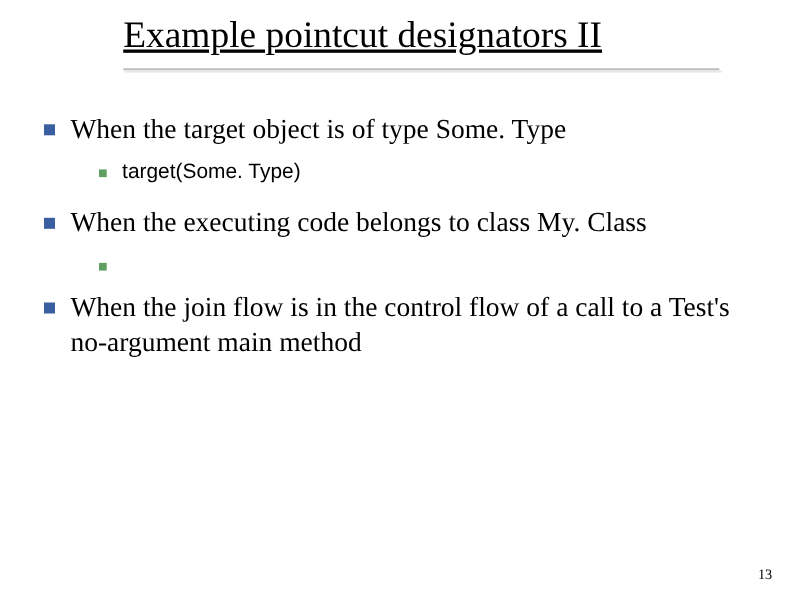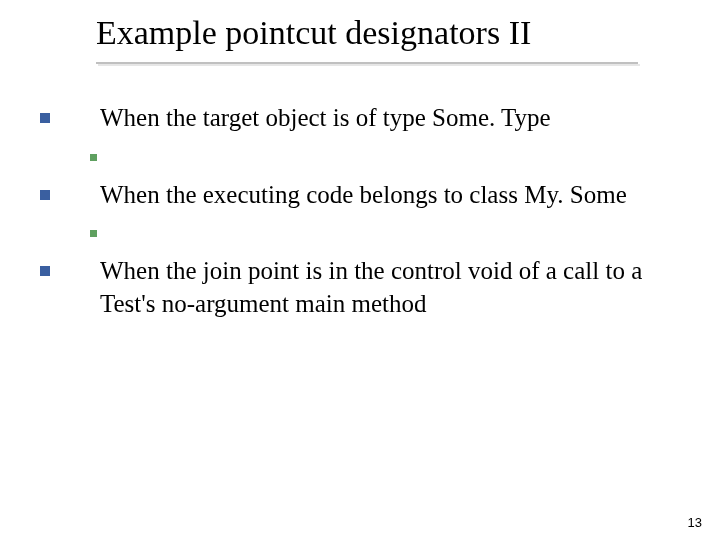--- a/index.html
+++ b/index.html
@@ -14,22 +14,23 @@
     position: relative;
   }
   .slide {
     width: 720px;
     height: 540px;
     position: relative;
     box-sizing: border-box;
   }
   .title-wrap {
     position: absolute;
-    left: 96px;
+    left: 112px;
     top: 14px;
+    text-decoration: underline;
   }
   .title-underline {
     position: absolute;
     left: 0;
     top: 48px;
     width: 542px;
     height: 2px;
     background: #c0c0c0;
   }
   .title-shadow {
@@ -50,21 +51,20 @@
     position: absolute;
     left: 40px;
     top: 90px;
     width: 640px;
   }
   .lvl1 {
     display: flex;
     align-items: flex-start;
     margin-top: 12px;
     margin-bottom: 4px;
-    gap: 36px;
   }
   .lvl1 .bullet {
     width: 10px;
     height: 10px;
     background: #3a5fa0;
     margin-top: 11px;
     margin-right: 14px;
     flex: none;
   }
   .lvl1 .text {
@@ -88,21 +88,21 @@
   }
   .lvl2 .text {
     font-family: Verdana, Geneva, sans-serif;
     font-size: 19px;
     line-height: 1.3;
   }
   .page-num {
     position: absolute;
     right: 18px;
     bottom: 10px;
-    font-family: Liberation Sans, sans-serif;
+    font-family: Liberation Serif, serif;
     font-size: 13px;
     color: #000;
   }
 </style>
 </head>
 <body>
 
 <div class="slide">
 
   <div class="title-wrap">
@@ -112,32 +112,33 @@
   </div>
 
   <div class="body">
 
     <div class="lvl1">
       <div class="bullet"></div>
       <div class="text">When the target object is of type Some. Type</div>
     </div>
     <div class="lvl2">
       <div class="bullet"></div>
+      <div class="text">target(Some. Type)</div>
     </div>
 
     <div class="lvl1">
       <div class="bullet"></div>
-      <div class="text">When the executing code belongs to class My. Some</div>
+      <div class="text">When the executing code belongs to class My. Class</div>
     </div>
     <div class="lvl2">
       <div class="bullet"></div>
     </div>
 
     <div class="lvl1">
       <div class="bullet"></div>
-      <div class="text">When the join point is in the control void of a call to a Test's no-argument main method</div>
+      <div class="text">When the join flow is in the control flow of a call to a Test's no-argument main method</div>
     </div>
 
   </div>
 
   <div class="page-num">13</div>
 
 </div>
 
 </body></html>

